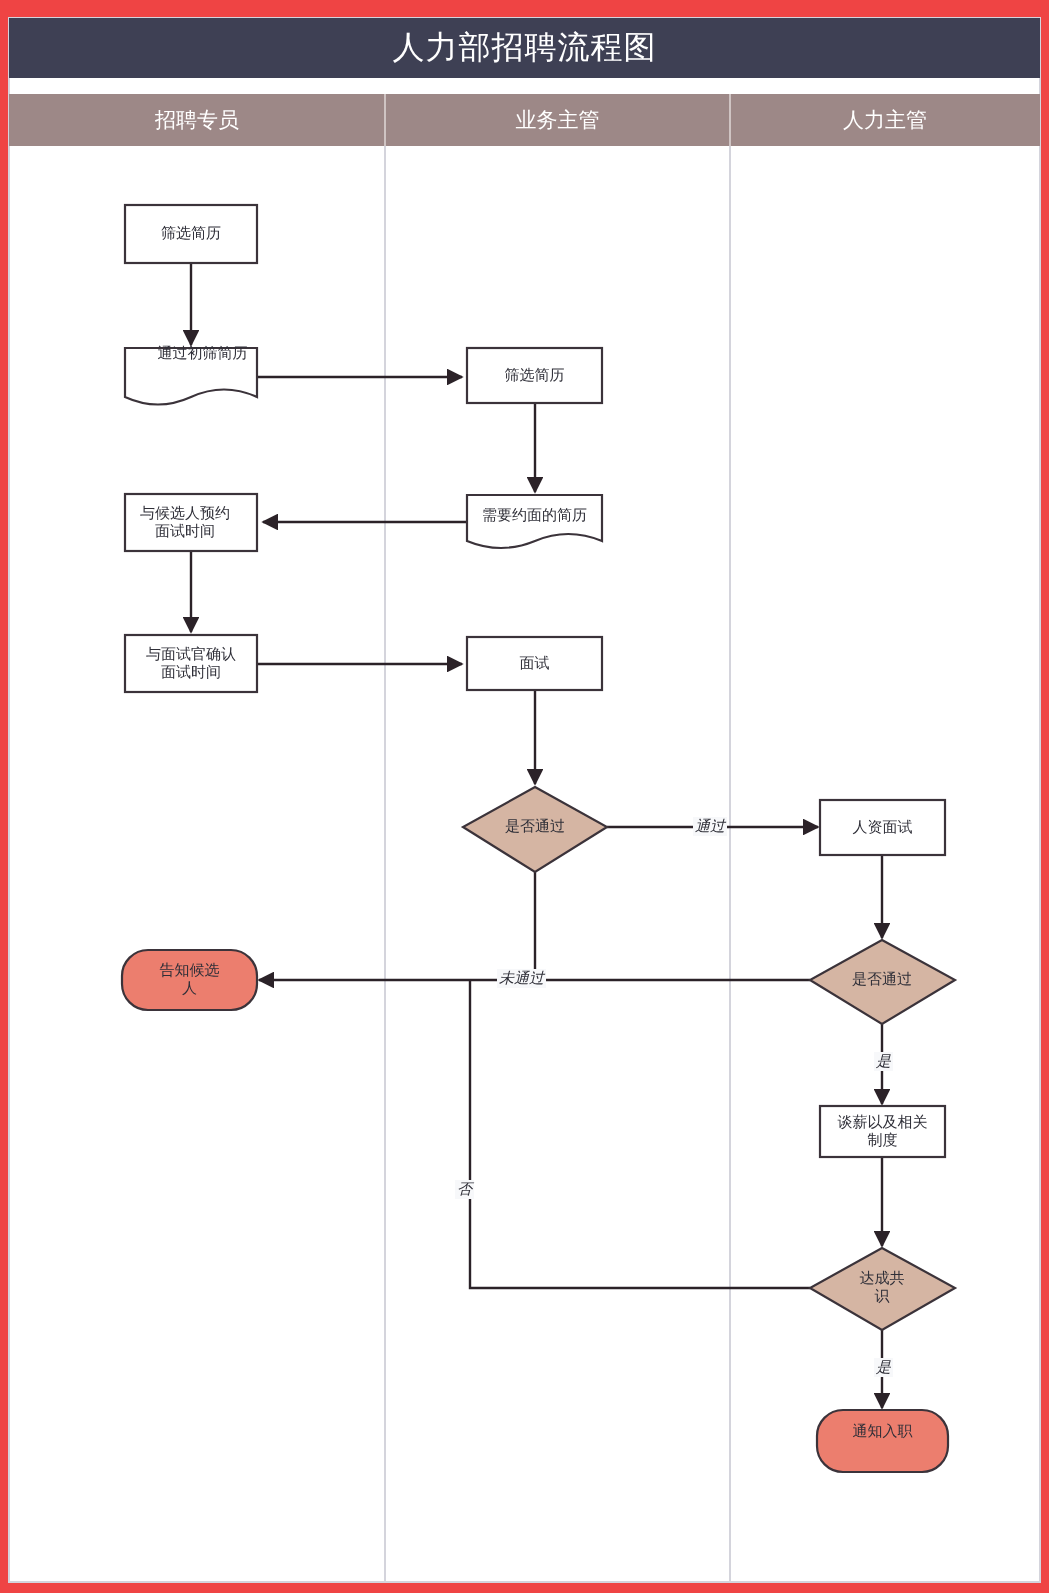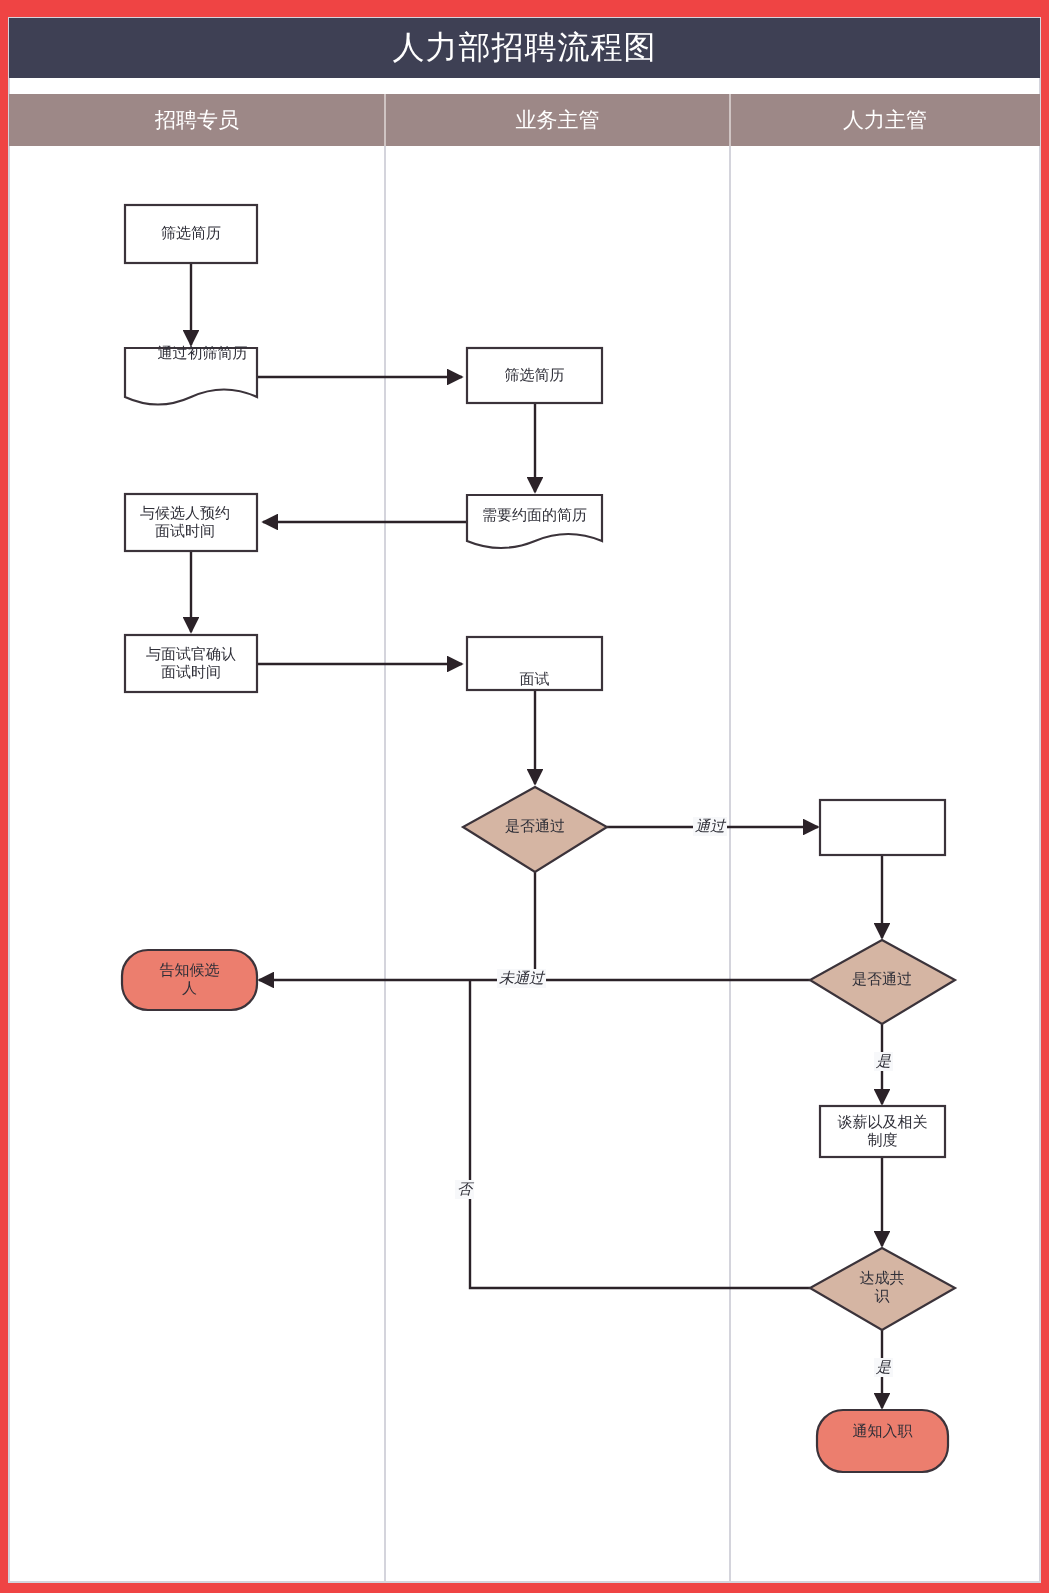--- a/index.html
+++ b/index.html
@@ -178,24 +178,25 @@
   <div class="lbl" style="left:467px; top:348px; width:135px; height:55px;">筛选简历</div>
 
   <div class="lbl" style="left:465px; top:495px; width:139px; height:42px;">需要约面的简历</div>
 
   <div class="lbl" style="left:125px; top:494px; width:120px; height:57px;">与候选人预约
 面试时间</div>
 
   <div class="lbl" style="left:125px; top:635px; width:132px; height:57px;">与面试官确认
 面试时间</div>
 
-  <div class="lbl" style="left:467px; top:637px; width:135px; height:53px;margin-top:16px;">面试</div>
+  <div class="lbl" style="left:467px; top:637px; width:135px; height:53px;">面试</div>
 
   <div class="lbl" style="left:478px; top:805px; width:114px; height:44px;">是否通过</div>
 
+  <div class="lbl" style="left:820px; top:800px; width:125px; height:55px;">人资面试</div>
 
   <div class="lbl" style="left:825px; top:958px; width:114px; height:44px;">是否通过</div>
 
   <div class="lbl" style="left:122px; top:950px; width:135px; height:60px;">告知候选
 人</div>
 
   <div class="lbl" style="left:820px; top:1106px; width:125px; height:51px;">谈薪以及相关
 制度</div>
 
   <div class="lbl" style="left:828px; top:1262px; width:108px; height:52px;">达成共

